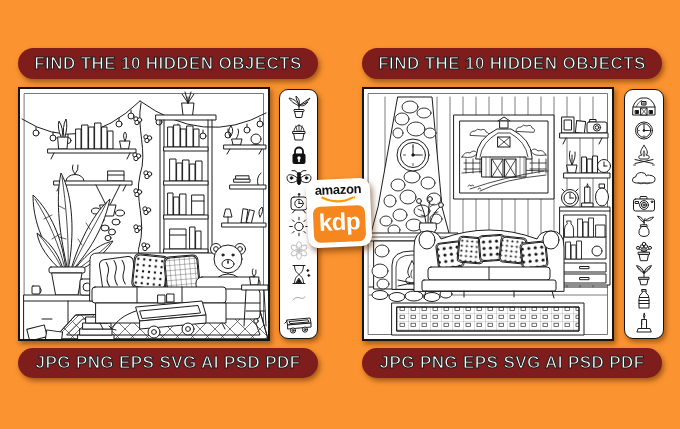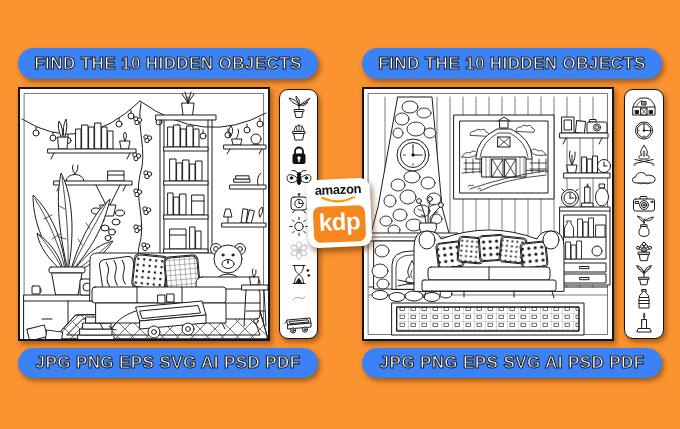--- a/index.html
+++ b/index.html
@@ -2,21 +2,21 @@
 <html><head>
 <meta charset="utf-8">
 <style>
   html,body{margin:0;padding:0;}
   body{
     width:680px;height:429px;overflow:hidden;position:relative;
     background:#FB9330;
     font-family:"Liberation Sans", sans-serif;
   }
   .pill{
-    position:absolute;background:#3b82f6;border-radius:16px;
+    position:absolute;background:#7f1d1d;border-radius:16px;
     box-shadow:2px 3px 5px rgba(90,42,0,.55);
     display:flex;align-items:center;justify-content:center;white-space:nowrap;
   }
   .pill span{
     font-weight:bold;font-size:17px;letter-spacing:.4px;
     color:#fff;-webkit-text-stroke:1.1px #1f1f1f;
   }
   .artbox{
     position:absolute;background:#fff;border:2px solid #151515;box-sizing:border-box;
     box-shadow:2px 3px 5px rgba(90,42,0,.55);

